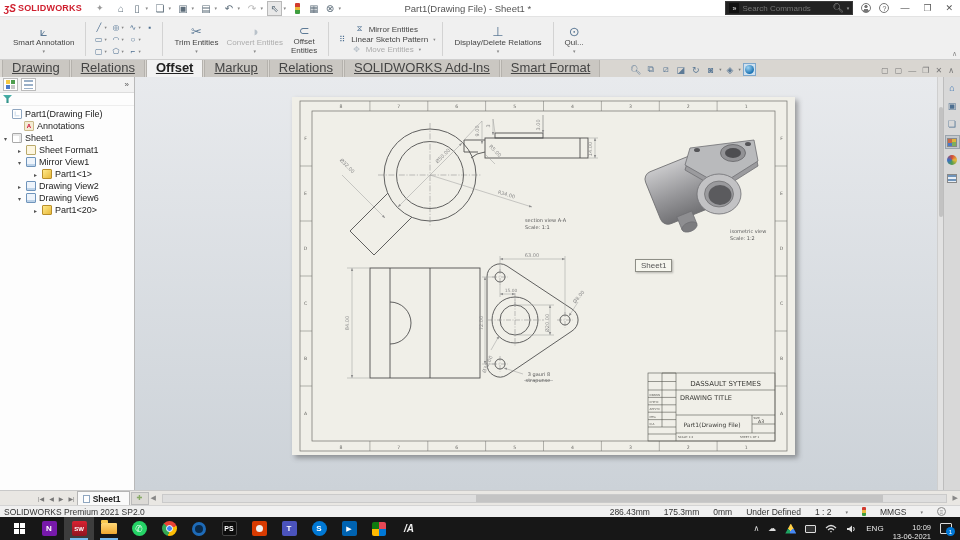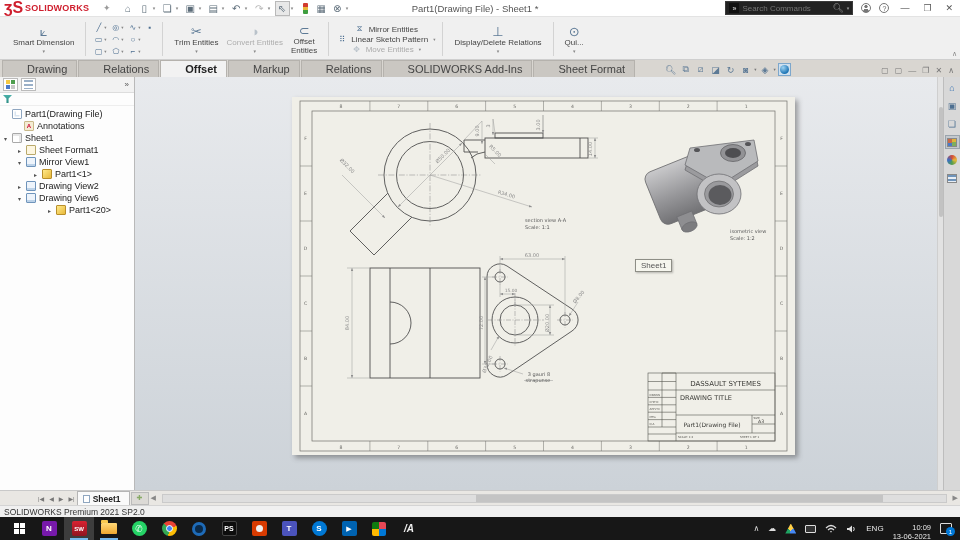--- a/index.html
+++ b/index.html
@@ -3,21 +3,21 @@
 <meta charset="utf-8">
 <style>
   * { margin:0; padding:0; box-sizing:border-box; }
   html,body { width:960px; height:540px; overflow:hidden; }
   body { font-family:"Liberation Sans","DejaVu Sans",sans-serif; font-size:10px; color:#333; }
   .screen { width:960px; height:540px; display:flex; flex-direction:column; background:#e9e9e9; position:relative; }
 
   
   .titlebar { height:17px; background:#fff; display:flex; align-items:center; padding:0 4px; flex:0 0 17px; border-bottom:1px solid #e3e3e3; }
   .logo { display:flex; align-items:center; gap:2px; margin-right:10px; }
-  .logo .dsmark { color:#cf1f2e; font-weight:bold; font-size:16px; }
+  .logo .dsmark { color:#cf1f2e; font-weight:bold; font-style:italic; font-size:10px; }
   .logo .logotext { color:#cf1f2e; font-weight:bold; font-size:9px; letter-spacing:.2px; }
   .menus { display:flex; gap:2px; }
   .menu-item { padding:1px 7px; font-size:9.5px; color:#444; cursor:default; }
   .pin { color:#9a9a9a; font-size:9px; margin:0 4px; }
   .qat { display:flex; align-items:center; gap:1px; margin-left:6px; }
   .qat .qbtn { display:flex; align-items:center; justify-content:center; min-width:15px; height:15px; color:#5d6d7a; font-size:10px; }
   .qat .caret { font-size:5px; color:#888; min-width:6px; }
   .qat .sel { border:1px solid #b9b9b9; background:#e8e8e8; }
   .rebuild-ico { width:5px; height:11px; background:linear-gradient(#d23b2e 0 34%, #e8b93a 34% 67%, #3f9e3f 67%); border-radius:1px; }
   .doc-title { flex:0 0 auto; margin-left:60px; font-size:9.5px; color:#555; }
@@ -49,21 +49,21 @@
   .sg .c { font-size:4.5px; color:#888; width:5px; }
   .rowbtns { display:flex; flex-direction:column; justify-content:center; gap:1px; }
   .rowbtn { display:flex; align-items:center; gap:3px; font-size:8px; color:#444; }
   .rowbtn .g { width:12px; text-align:center; color:#4d6f91; font-size:8px; }
   .rowbtn.disabled { color:#ababab; } .rowbtn.disabled .g{ color:#b9c2ca; }
   .rowbtn .c { font-size:4.5px; color:#888; margin-left:2px; }
   .ribbon-collapse { position:absolute; right:3px; bottom:1px; font-size:7px; color:#888; }
 
   
   .tabsrow { height:17px; flex:0 0 17px; background:#d9d6d1; display:flex; align-items:flex-end; padding-left:2px; }
-  .ctab { padding:2px 9px 2px 24px; font-size:11px; color:#444; background:#cac7c2; border:1px solid #b5b2ad; border-bottom:none; margin-right:1px; }
+  .ctab { padding:2px 9px 2px 9px; font-size:13px; color:#444; background:#cac7c2; border:1px solid #b5b2ad; border-bottom:none; margin-right:1px;text-decoration:underline; }
   .ctab.active { background:#f2f2f2; font-weight:bold; color:#222; }
   .hud { display:flex; align-items:center; gap:2px; margin-left:28px; margin-bottom:1px; }
   .hud .hbtn { min-width:13px; height:13px; display:flex; align-items:center; justify-content:center; color:#5d7a96; font-size:9px; }
   .hud .hcaret { font-size:4.5px; color:#777; }
   .hud .hbtn.activeblue { background:#cfe0ee; border:1px solid #7da7cc; }
   .hud .sphere { width:9px; height:9px; border-radius:50%; background:radial-gradient(circle at 35% 30%, #9fd3f2, #1c74b4 70%); }
   .docctl { margin-left:auto; display:flex; align-items:center; gap:6px; padding-right:6px; margin-bottom:2px; color:#777; font-size:8px; }
 
   
   .main { flex:1 1 auto; display:flex; min-height:0; }
@@ -200,21 +200,21 @@
       <span class="wbtn">—</span>
       <span class="wbtn">❐</span>
       <span class="wbtn">✕</span>
     </div>
   </div>
 
   <div class="ribbon">
     <div class="rgroup">
       <div class="bigbtn">
         <span class="bico">⟀</span>
-        <span class="blab">Smart Dimension</span>
+        <span class="blab">Smart Annotation</span>
         <span class="bcaret">▾</span>
       </div>
     </div>
     <div class="rsep"></div>
     <div class="rgroup sketchgrid">
       <span class="sg">
           <span class="g">╱</span>
           <span class="c">▾</span>
         </span>
       <span class="sg">
@@ -309,21 +309,21 @@
     <span class="ribbon-collapse">∧</span>
   </div>
 
   <div class="tabsrow">
     <span class="ctab">Drawing</span>
     <span class="ctab">Relations</span>
     <span class="ctab active">Offset</span>
     <span class="ctab">Markup</span>
     <span class="ctab">Relations</span>
     <span class="ctab">SOLIDWORKS Add-Ins</span>
-    <span class="ctab">Sheet Format</span>
+    <span class="ctab">Smart Format</span>
     <div class="hud">
       <span class="hbtn">🔍︎</span>
       <span class="hbtn">⧉</span>
       <span class="hbtn">⧄</span>
       <span class="hbtn">◪</span>
       <span class="hbtn">↻</span>
       <span class="hbtn">◙</span>
         <span class="hcaret">▾</span>
       <span class="hbtn">◈</span>
         <span class="hcaret">▾</span>
@@ -390,21 +390,21 @@
         <div class="trow" style="padding-left:16px">
           <span class="exp">▸</span>
             <span class="ti ti-view"></span>
           <span>Drawing View2</span>
         </div>
         <div class="trow" style="padding-left:16px">
           <span class="exp">▾</span>
             <span class="ti ti-view"></span>
           <span>Drawing View6</span>
         </div>
-        <div class="trow" style="padding-left:46px">
+        <div class="trow" style="padding-left:32px">
           <span class="exp">▸</span>
             <span class="ti ti-part"></span>
           <span>Part1&lt;20&gt;</span>
         </div>
       </div>
     </div>
 
     <div class="graphics">
       <div class="sheet">
         <svg viewBox="0 0 503 358" width="503" height="358">
@@ -635,20 +635,32 @@
     <span class="addtab">✚</span>
     <span class="hsarr">◀</span>
     <div class="hscroll">
         <div class="hthumb"></div>
       </div>
     <span class="hsarr">▶</span>
   </div>
 
   <div class="statusbar">
     <span>SOLIDWORKS Premium 2021 SP2.0</span>
+    <div class="sb-right">
+      <span>286.43mm</span>
+      <span>175.3mm</span>
+      <span>0mm</span>
+      <span>Under Defined</span>
+      <span>1 : 2</span>
+      <span class="tiny">▾</span>
+      <span class="tl-ico"></span>
+      <span>MMGS</span>
+      <span class="tiny">▾</span>
+      <span class="tag-ico">≡</span>
+    </div>
   </div>
 
   <div class="taskbar">
     <span class="tb-ico">
         <span class="winlogo"></span>
       </span>
     <span class="tb-ico">
         <span class="sq onenote">N</span>
       </span>
     <span class="tb-ico activeapp open">

